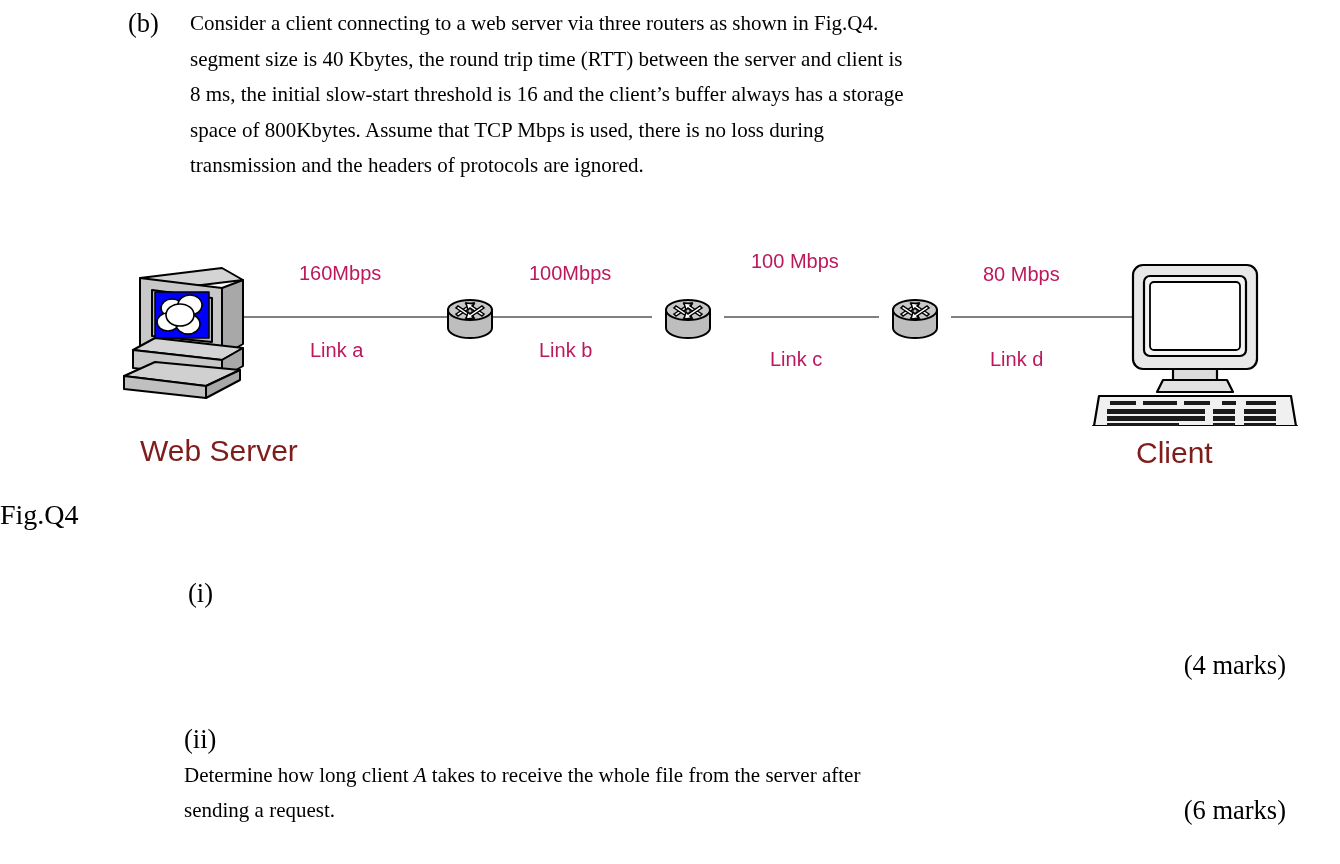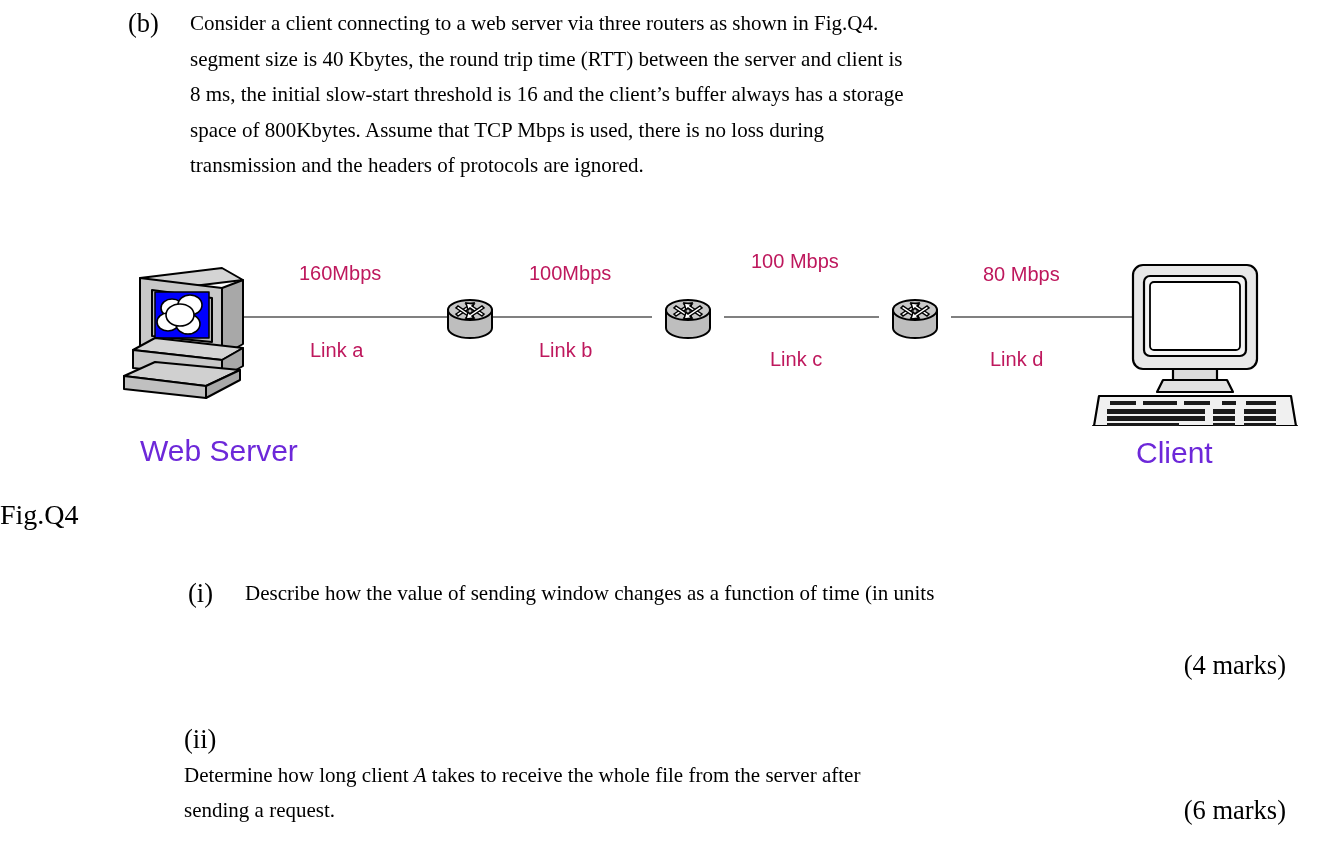--- a/index.html
+++ b/index.html
@@ -91,21 +91,21 @@
     line-height: 26px;
     white-space: nowrap;
     color: #be185d;
   }
   .node-label {
     position: absolute;
     font-family: "Liberation Sans", sans-serif;
     font-size: 30px;
     line-height: 34px;
     white-space: nowrap;
-    color: #6d28d9;
+    color: #7f1d1d;
   }
   #fig-caption {
     position: absolute;
     left: 0;
     top: 253px;
     width: 1340px;
     text-align: left;
     font-family: "Liberation Serif", serif;
     font-size: 28px;
     white-space: nowrap;
@@ -260,21 +260,20 @@
 
   <div class="node-label" style="left:140px; top:188px;">Web Server</div>
   <div class="node-label" style="left:1136px; top:190px;">Client</div>
 
   <div id="fig-caption">Fig.Q4</div>
 </div>
 
 <div class="qblock" id="sub-i">
   <div class="qlabel">(i)</div>
   <div class="qtext">
-    <span>Describe how the value of sending window changes as a function of time (in units</span>
   </div>
 </div>
 <div class="marks" id="marks-i">(4 marks)</div>
 
 <div class="qblock" id="sub-ii">
   <div class="qlabel">(ii)</div>
   <div class="qtext">
     <span>Determine how long client <em class="it">A</em> takes to receive the whole file from the server after</span>
     <span class="last">sending a request.</span>
   </div>

